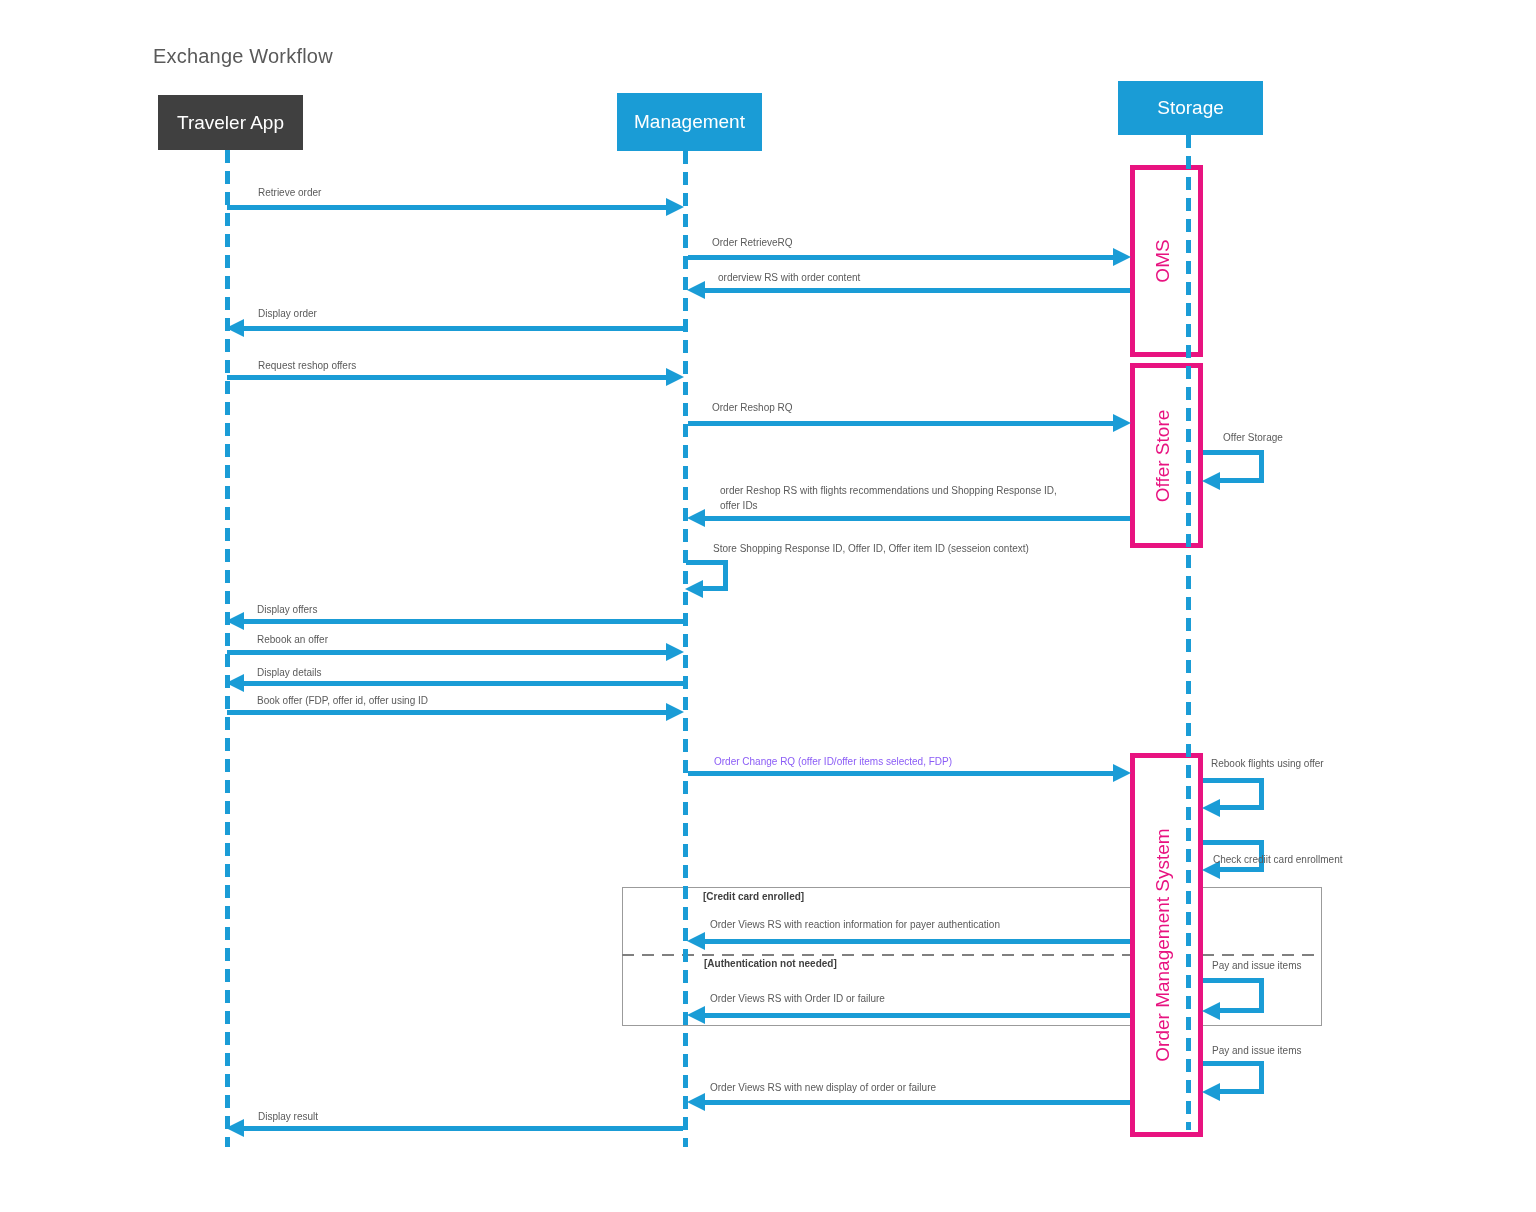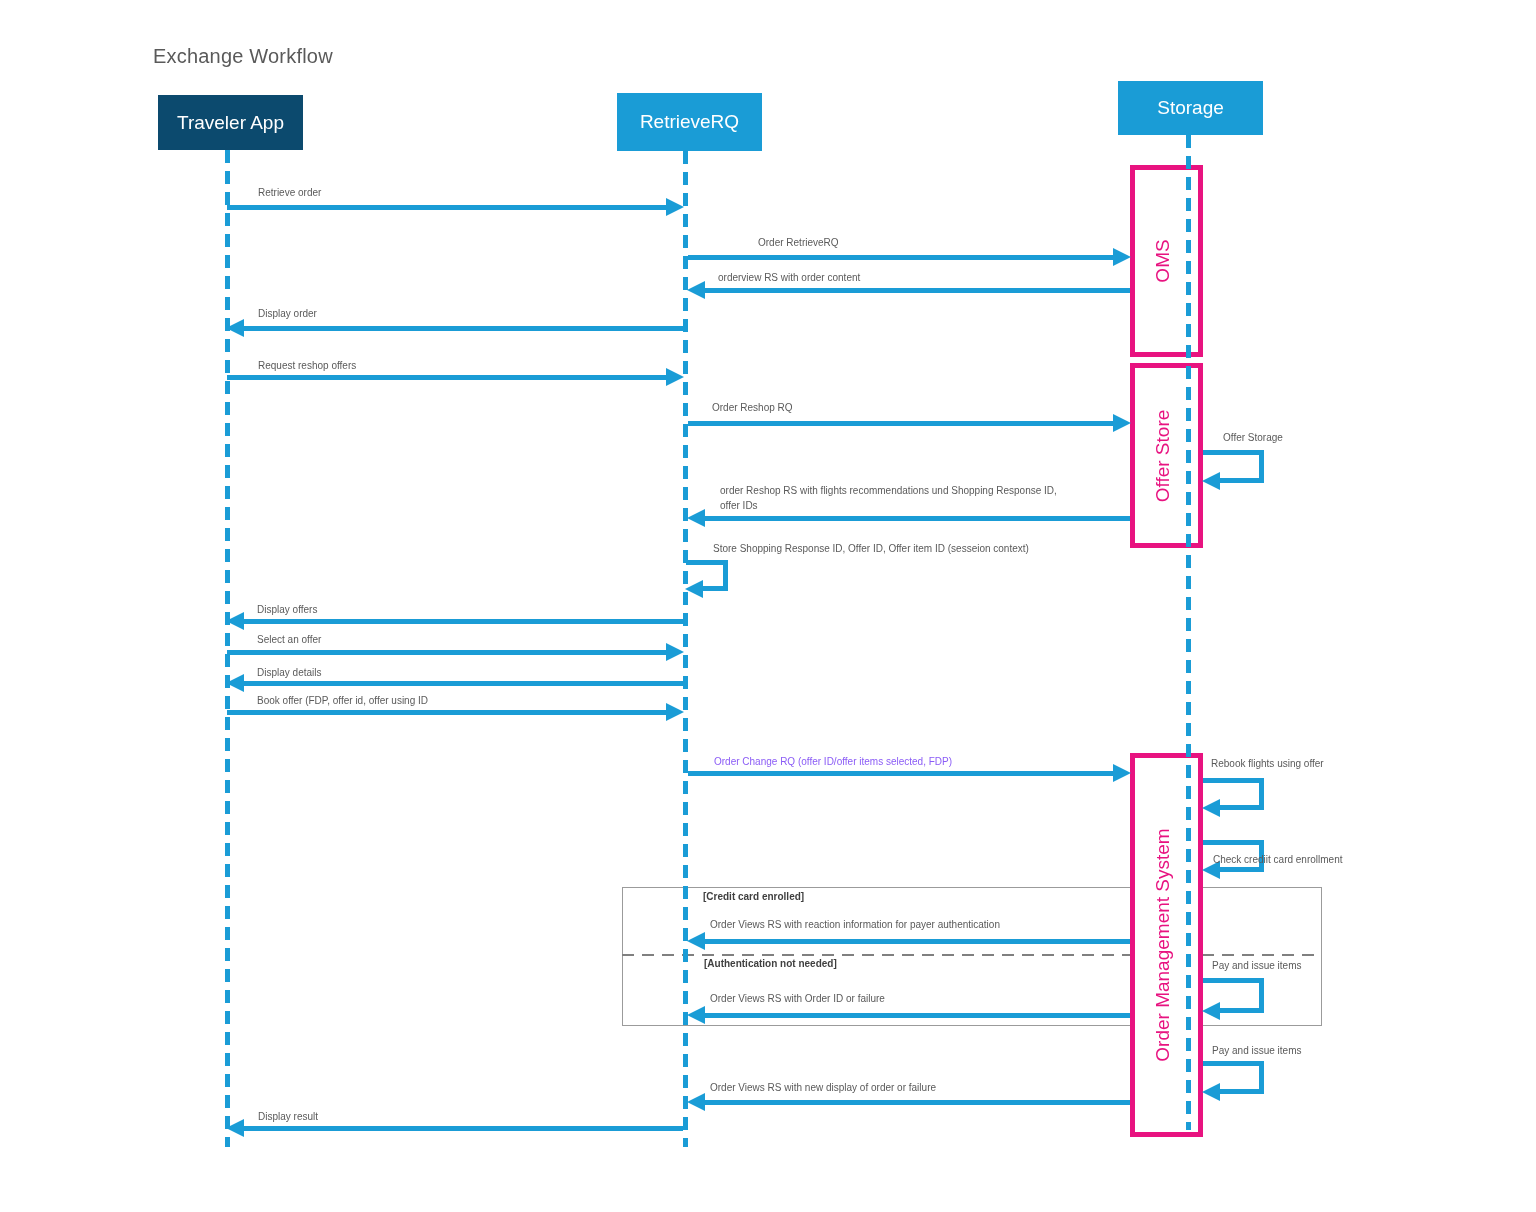--- a/index.html
+++ b/index.html
@@ -61,21 +61,21 @@
   <div id="layer-messages">
       <div class="arrow" style="left: 227px; top: 198px; width: 456px;">
         <div class="shaft" style="left: 0px; width: 440px; background: rgb(26, 156, 214);"></div>
         <div class="head" style="right: -1px; border-left: 18px solid rgb(26, 156, 214);"></div>
       </div>
       <div class="msg-label" style="left: 258px; top: 186px; color: rgb(90, 90, 90);">Retrieve order</div>
       <div class="arrow" style="left: 688px; top: 248px; width: 442px;">
         <div class="shaft" style="left: 0px; width: 426px; background: rgb(26, 156, 214);"></div>
         <div class="head" style="right: -1px; border-left: 18px solid rgb(26, 156, 214);"></div>
       </div>
-      <div class="msg-label" style="left: 712px; top: 236px; color: rgb(90, 90, 90); margin-left: 46px;">Order RetrieveRQ</div>
+      <div class="msg-label" style="left: 712px; top: 236px; color: rgb(90, 90, 90);">Order RetrieveRQ</div>
       <div class="arrow" style="left: 688px; top: 281px; width: 442px;">
         <div class="shaft" style="left: 16px; width: 426px; background: rgb(26, 156, 214);"></div>
         <div class="head" style="left: -1px; border-right: 18px solid rgb(26, 156, 214);"></div>
       </div>
       <div class="msg-label" style="left: 718px; top: 271px; color: rgb(90, 90, 90);">orderview RS with order content</div>
       <div class="arrow" style="left: 227px; top: 319px; width: 456px;">
         <div class="shaft" style="left: 16px; width: 440px; background: rgb(26, 156, 214);"></div>
         <div class="head" style="left: -1px; border-right: 18px solid rgb(26, 156, 214);"></div>
       </div>
       <div class="msg-label" style="left: 258px; top: 307px; color: rgb(90, 90, 90);">Display order</div>
@@ -96,21 +96,21 @@
       <div class="msg-label wrap" style="left: 720px; top: 484px; color: rgb(90, 90, 90); width: 340px;">order Reshop RS with flights recommendations und Shopping Response ID, offer IDs</div>
       <div class="arrow" style="left: 227px; top: 612px; width: 456px;">
         <div class="shaft" style="left: 16px; width: 440px; background: rgb(26, 156, 214);"></div>
         <div class="head" style="left: -1px; border-right: 18px solid rgb(26, 156, 214);"></div>
       </div>
       <div class="msg-label" style="left: 257px; top: 603px; color: rgb(90, 90, 90);">Display offers</div>
       <div class="arrow" style="left: 227px; top: 643px; width: 456px;">
         <div class="shaft" style="left: 0px; width: 440px; background: rgb(26, 156, 214);"></div>
         <div class="head" style="right: -1px; border-left: 18px solid rgb(26, 156, 214);"></div>
       </div>
-      <div class="msg-label" style="left: 257px; top: 633px; color: rgb(90, 90, 90);">Select an offer</div>
+      <div class="msg-label" style="left: 257px; top: 633px; color: rgb(90, 90, 90);">Rebook an offer</div>
       <div class="arrow" style="left: 227px; top: 674px; width: 456px;">
         <div class="shaft" style="left: 16px; width: 440px; background: rgb(26, 156, 214);"></div>
         <div class="head" style="left: -1px; border-right: 18px solid rgb(26, 156, 214);"></div>
       </div>
       <div class="msg-label" style="left: 257px; top: 666px; color: rgb(90, 90, 90);">Display details</div>
       <div class="arrow" style="left: 227px; top: 703px; width: 456px;">
         <div class="shaft" style="left: 0px; width: 440px; background: rgb(26, 156, 214);"></div>
         <div class="head" style="right: -1px; border-left: 18px solid rgb(26, 156, 214);"></div>
       </div>
       <div class="msg-label" style="left: 257px; top: 694px; color: rgb(90, 90, 90);">Book offer (FDP, offer id, offer using ID</div>
@@ -176,23 +176,23 @@
       <div class="msg-label" style="left: 1212px; top: 959px; color: rgb(90, 90, 90);">Pay and issue items</div>
       <div class="loop" style="left: 1203px; top: 1061px; width: 61px; height: 33px;">
         <div class="seg" style="left: 0px; top: 0px; width: 100%; height: 5px; background: rgb(26, 156, 214);"></div>
         <div class="seg" style="right: 0px; top: 0px; width: 5px; height: 100%; background: rgb(26, 156, 214);"></div>
         <div class="seg" style="left: 16px; bottom: 0px; right: 0px; height: 5px; background: rgb(26, 156, 214);"></div>
         <div class="head" style="left: -1px; bottom: -6.5px; border-right: 18px solid rgb(26, 156, 214);"></div>
       </div>
       <div class="msg-label" style="left: 1212px; top: 1044px; color: rgb(90, 90, 90);">Pay and issue items</div>
     </div>
   <div id="layer-actors">
-      <div class="actor-box" style="left: 158px; top: 95px; width: 145px; height: 55px; background: #0c4a6e; text-align: center;">
+      <div class="actor-box" style="left: 158px; top: 95px; width: 145px; height: 55px; background: #404040; text-align: center;">
         <div>Traveler App</div>
       </div>
       <div class="actor-box" style="left: 617px; top: 93px; width: 145px; height: 58px; background: rgb(26, 156, 214);">
-        <div>RetrieveRQ</div>
+        <div>Management</div>
       </div>
       <div class="actor-box" style="left: 1118px; top: 81px; width: 145px; height: 54px; background: rgb(26, 156, 214);">
         <div>Storage</div>
       </div>
     </div>
 </div>
 
 </body></html>

